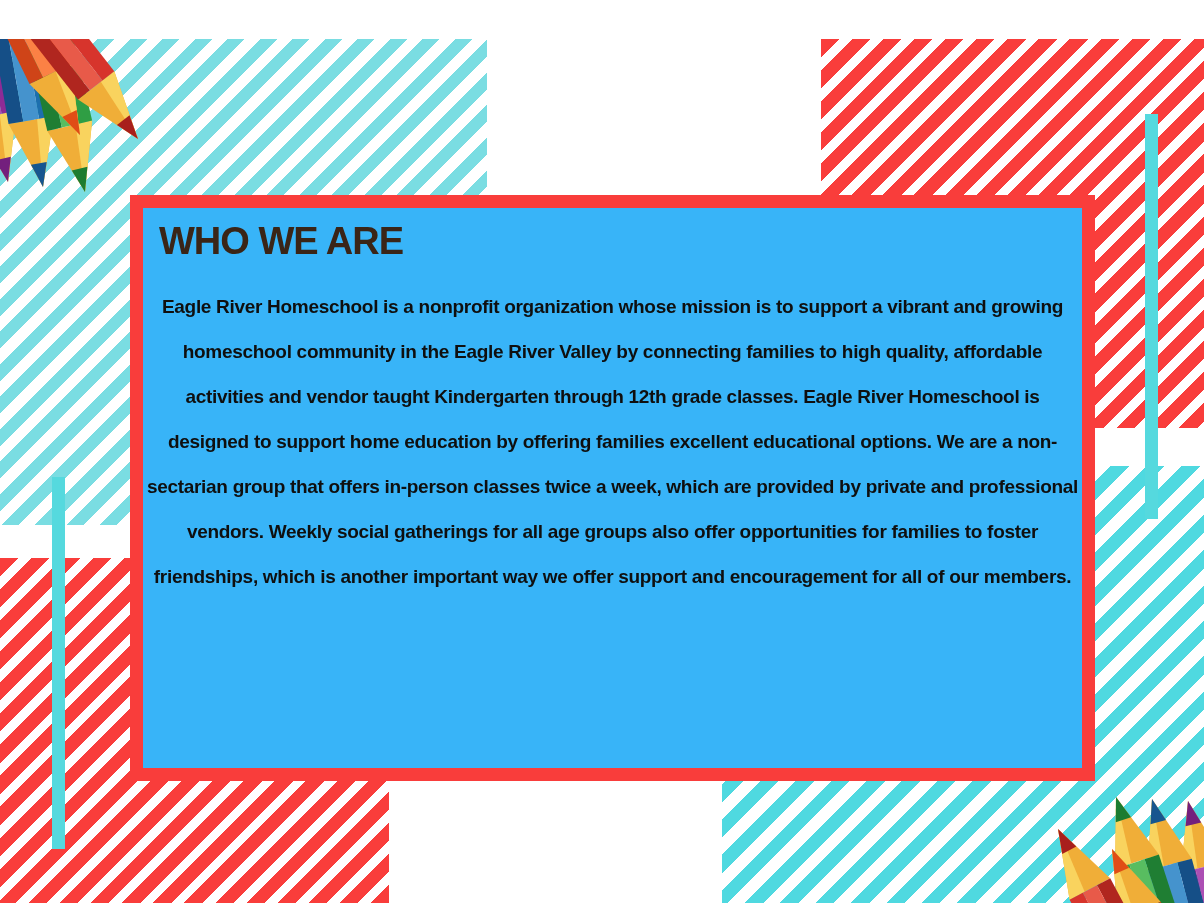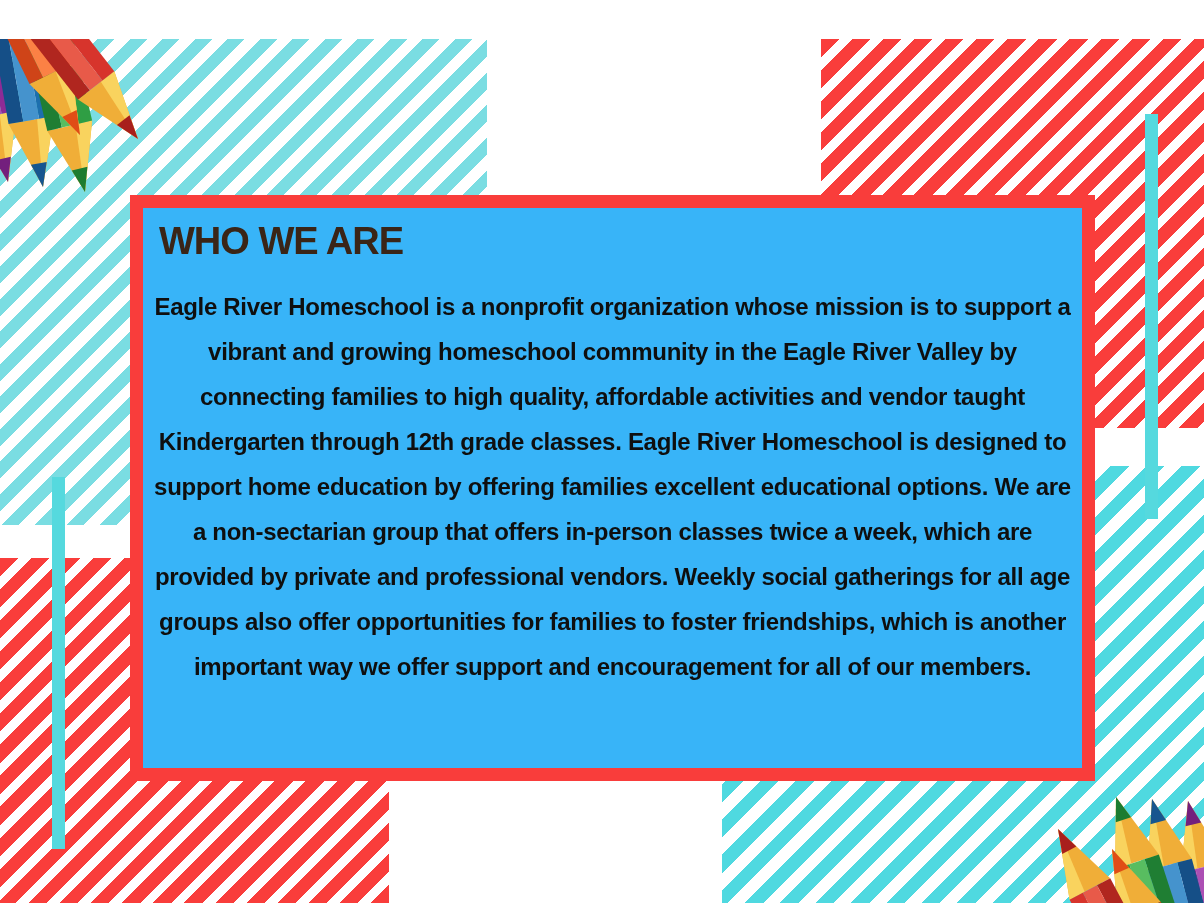--- a/index.html
+++ b/index.html
@@ -53,21 +53,21 @@
     margin: 13px 0 0 16px;
     font-size: 38px;
     font-weight: 700;
     letter-spacing: -1px;
     line-height: 40px;
     color: #3a2517;
   }
   .card-body {
     margin: 23px 2px 0 2px;
     text-align: center;
-    font-size: 24px;
+    font-size: 19px;
     font-weight: 700;
     letter-spacing: -0.3px;
     line-height: 45px;
     color: #0f0f0f;
   }
 </style>
 </head>
 <body>
 
 <div class="canvas">

